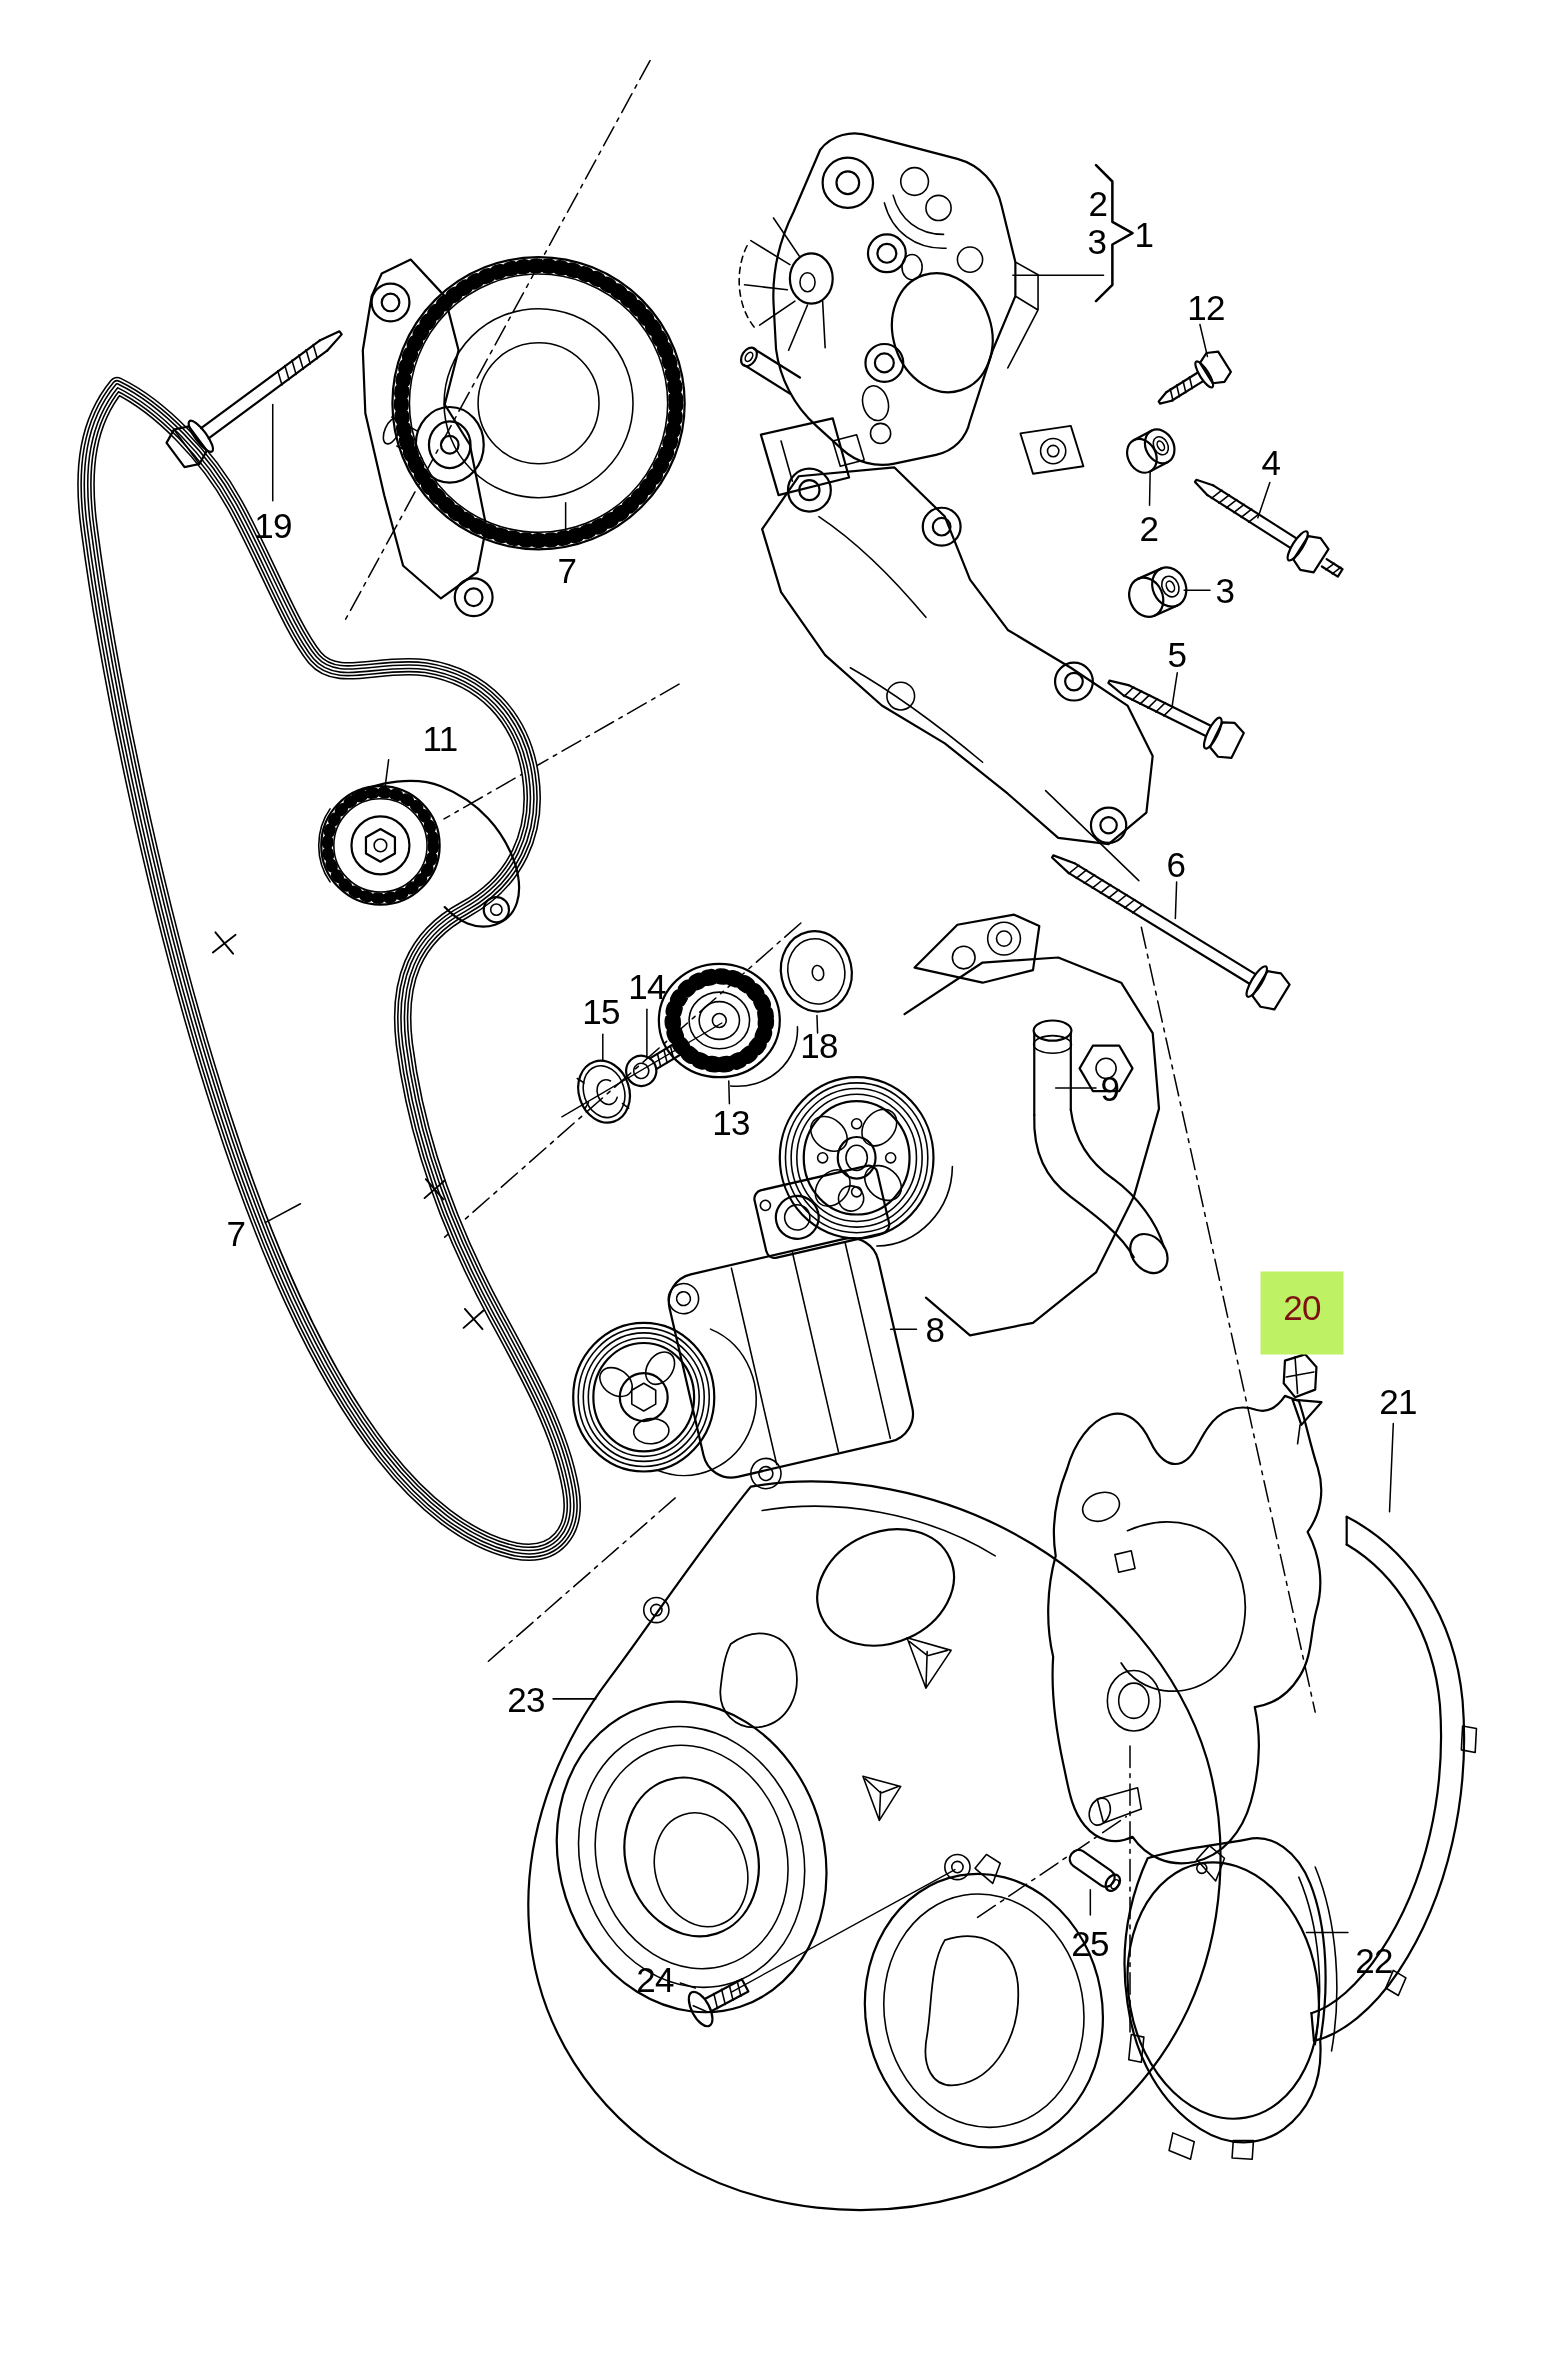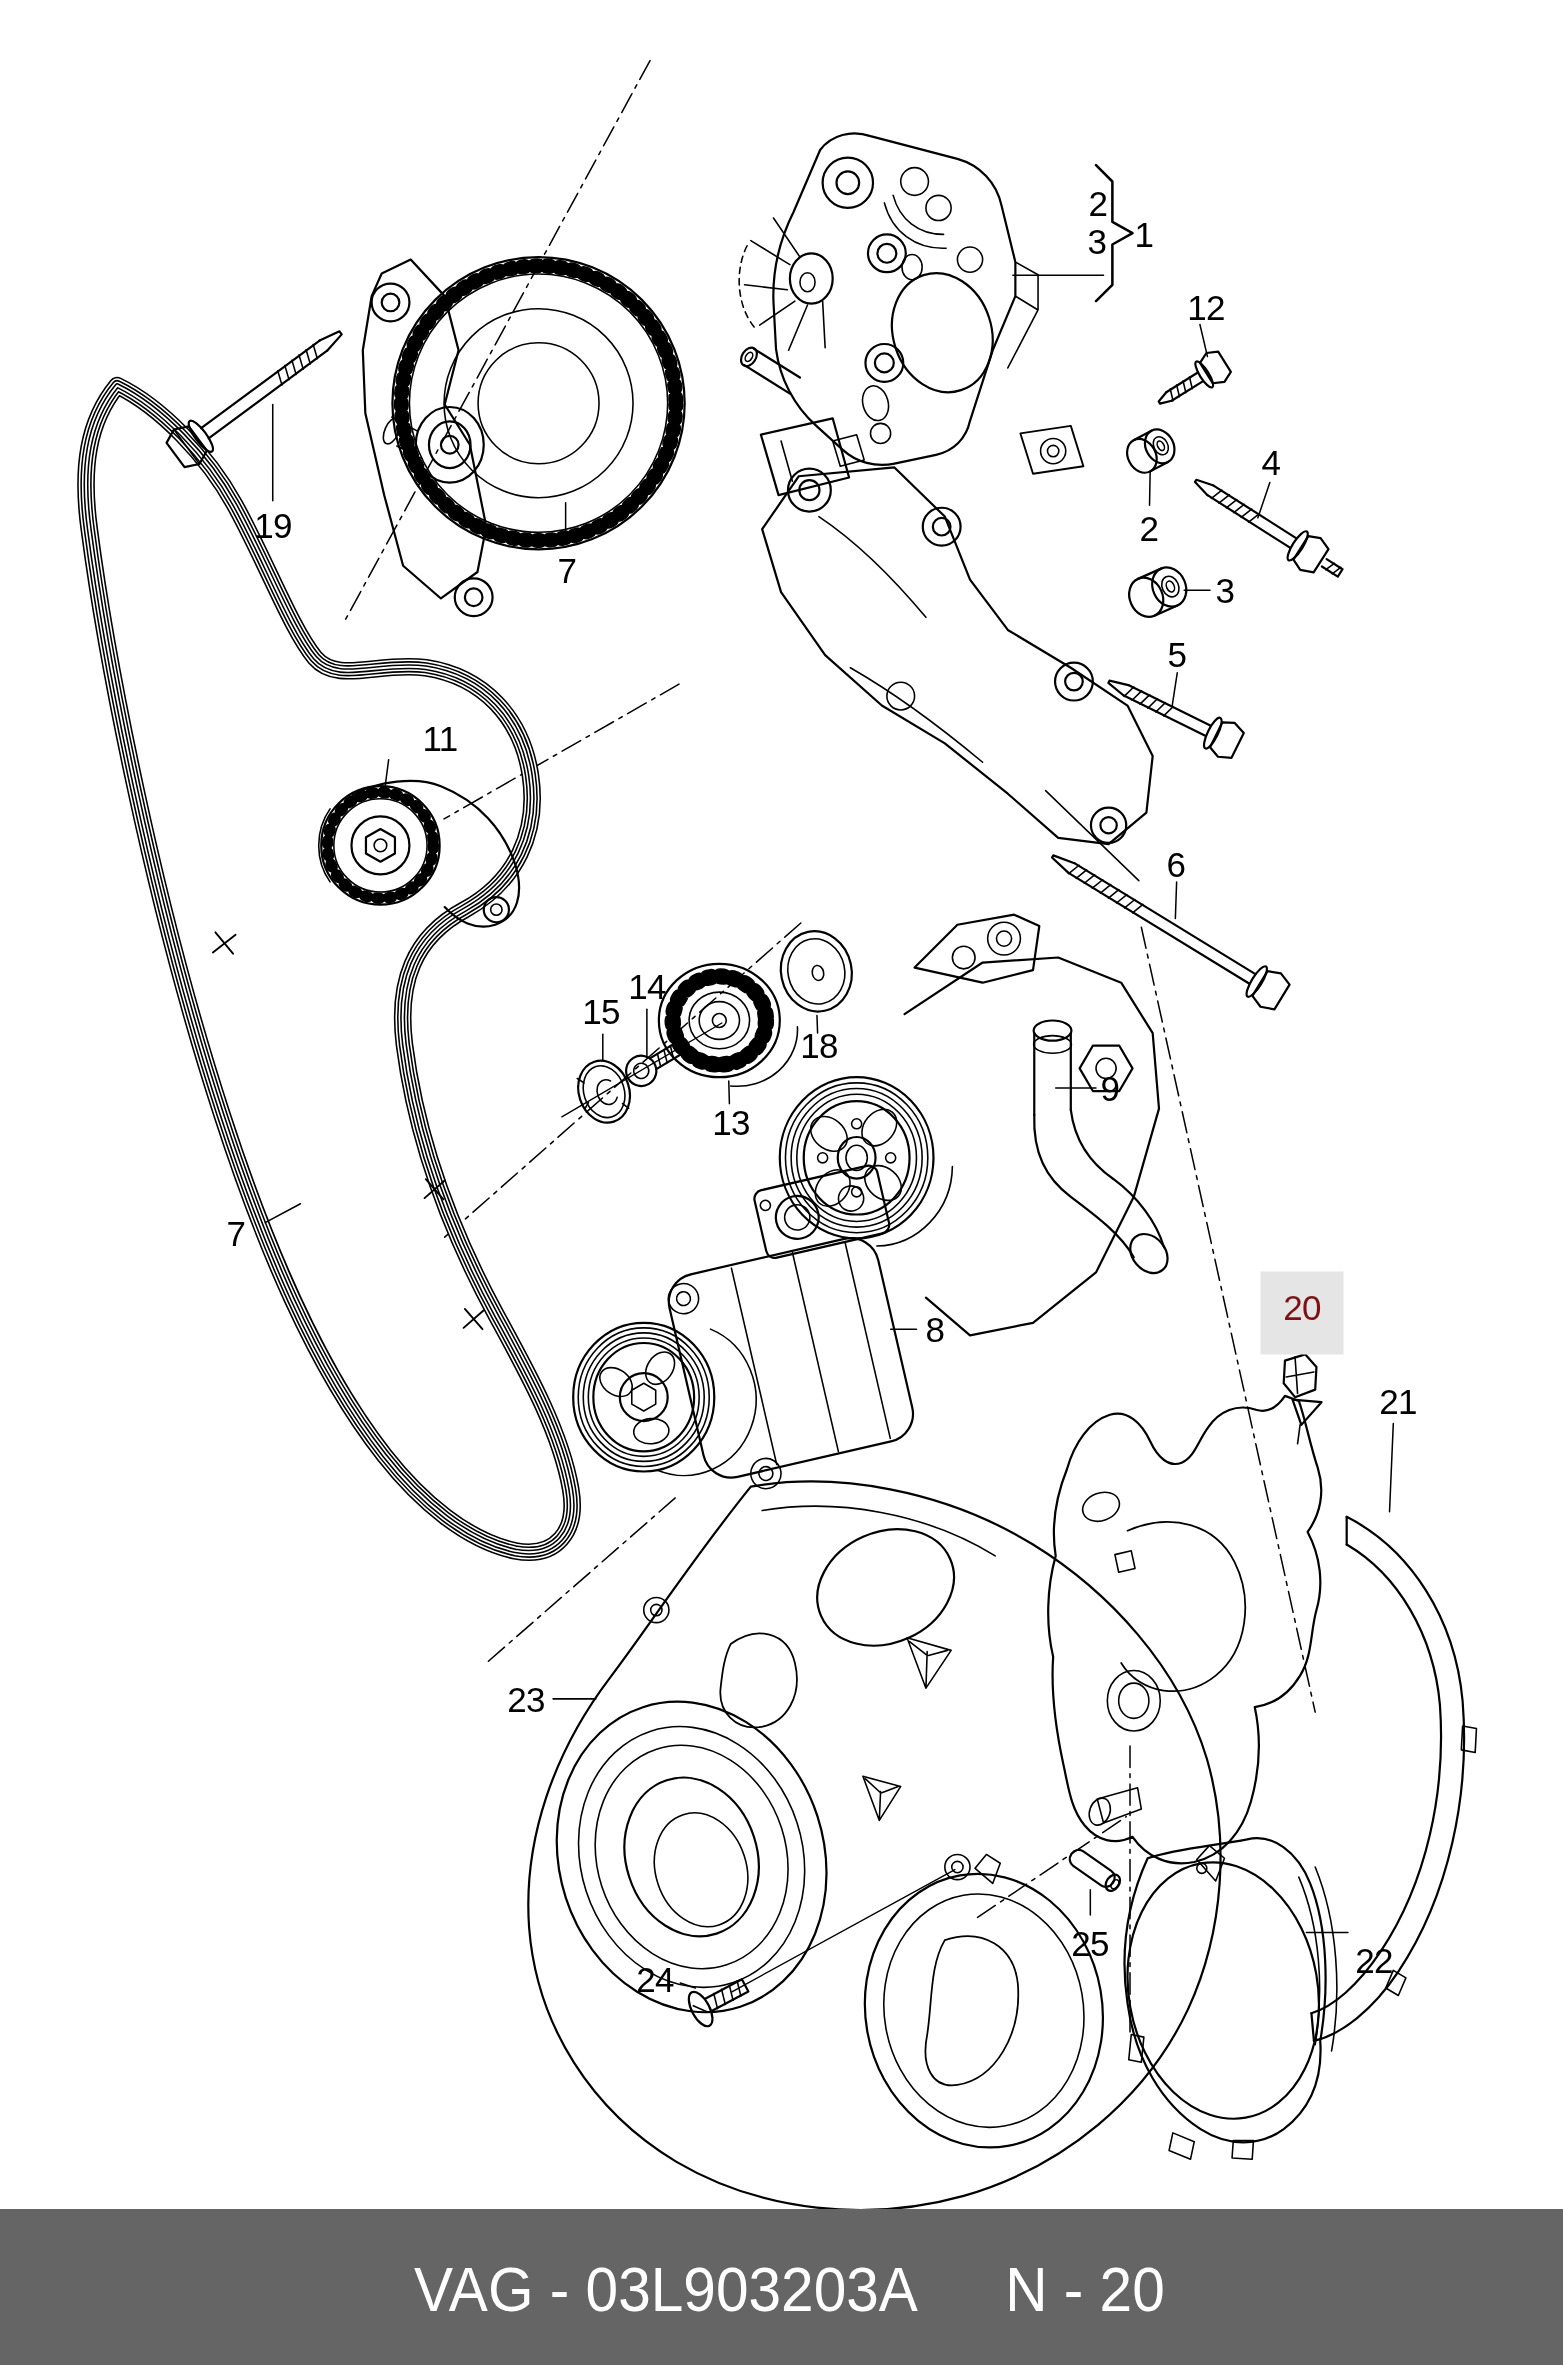--- a/index.html
+++ b/index.html
@@ -422,27 +422,23 @@
       <div class="callout" style="left: 1177px; top: 654px;">5</div>
       <div class="callout" style="left: 392px; top: 738px; margin-left: 48px;">11</div>
       <div class="callout" style="left: 1176px; top: 864px;">6</div>
       <div class="callout" style="left: 647px; top: 986px;">14</div>
       <div class="callout" style="left: 601px; top: 1011px;">15</div>
       <div class="callout" style="left: 819px; top: 1045px;">18</div>
       <div class="callout" style="left: 1110px; top: 1088px;">9</div>
       <div class="callout" style="left: 731px; top: 1122px;">13</div>
       <div class="callout" style="left: 236px; top: 1233px;">7</div>
       <div class="callout" style="left: 935px; top: 1329px;">8</div>
-      <div class="callout highlighted" style="left: 1302px; top: 1313px; width: 83px; height: 83px; background: #e5e5e5; color: rgb(125, 17, 19);">20</div>
+      <div class="callout highlighted" style="left: 1302px; top: 1313px; width: 83px; height: 83px; background: #bef264; color: rgb(125, 17, 19);">20</div>
       <div class="callout" style="left: 1398px; top: 1401px;">21</div>
       <div class="callout" style="left: 526px; top: 1699px; text-align: center;">23</div>
       <div class="callout" style="left: 1090px; top: 1934px; margin-top: 9px;">25</div>
       <div class="callout" style="left: 1374px; top: 1932px; margin-top: 28px;">22</div>
       <div class="callout" style="left: 655px; top: 1979px;">24</div>
     </div>
 
-<div class="footer" style="background: rgb(101, 101, 101); color: rgb(255, 255, 255);">
-  <span class="f-left">VAG - 03L903203A</span>
-  <span class="f-right">N - 20</span>
+
 </div>
 
-</div>
-
 
 </body></html>

